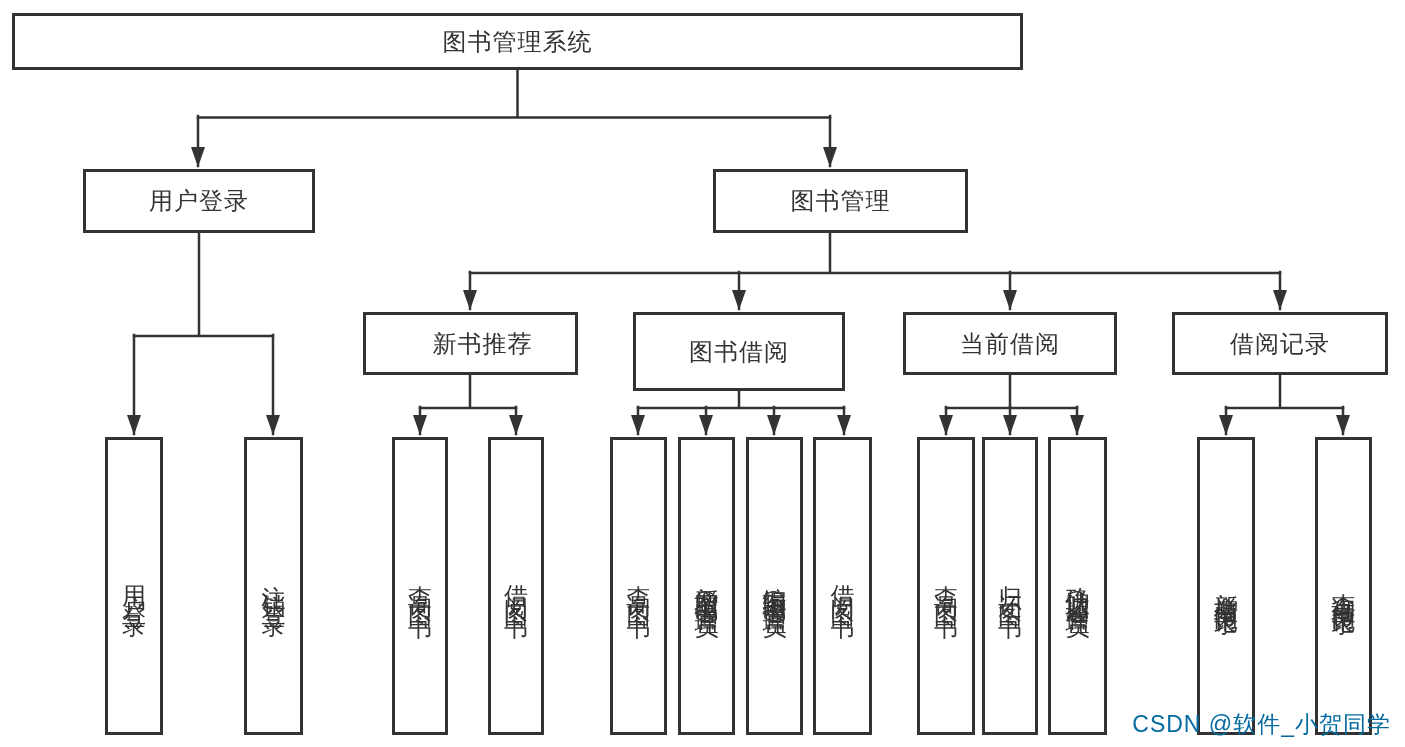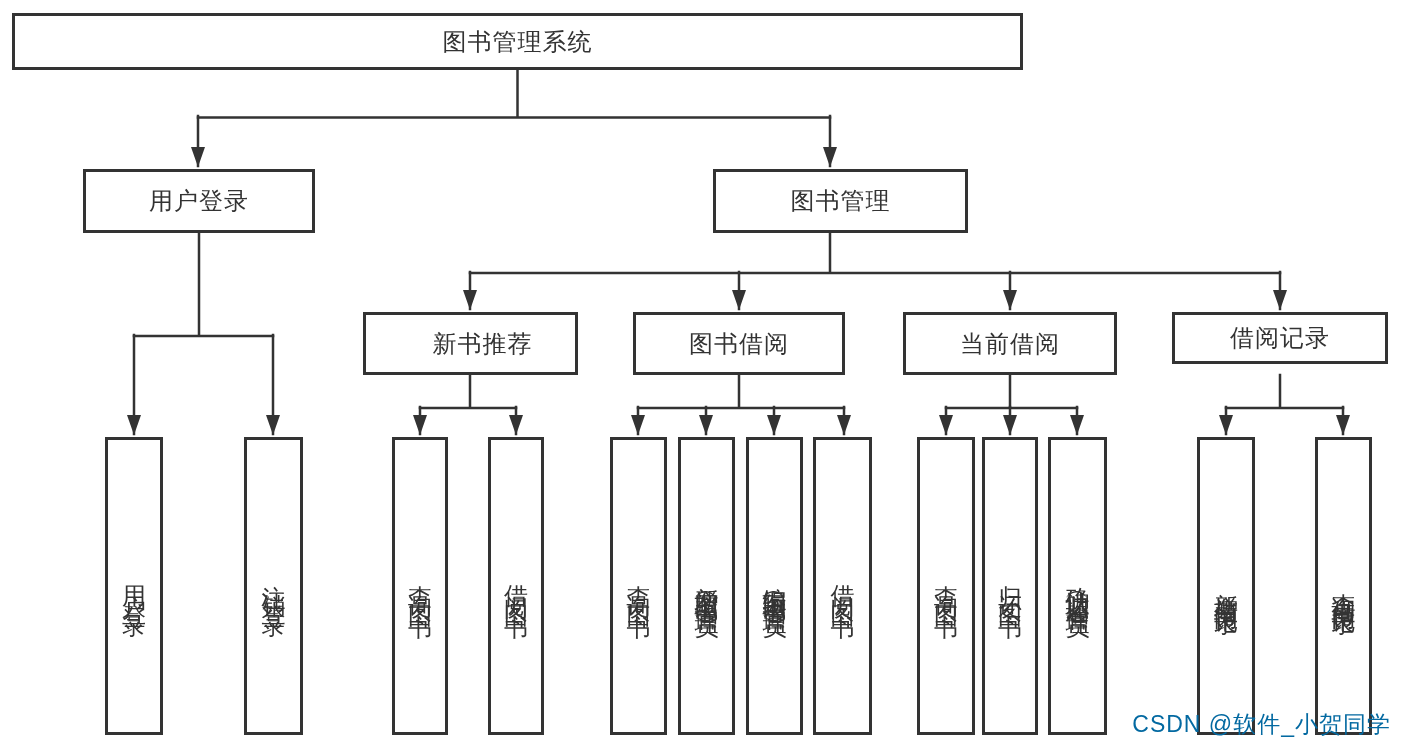--- a/index.html
+++ b/index.html
@@ -119,23 +119,23 @@
     </g>
   </svg>
 
   <div id="nodes">
       <div class="node" style="left: 12px; top: 13px; width: 1011px; height: 57px;">图书管理系统</div>
       <div class="node" style="left: 83px; top: 169px; width: 232px; height: 64px;">用户登录</div>
       <div class="node" style="left: 713px; top: 169px; width: 255px; height: 64px;">图书管理</div>
       <div class="node vertical" style="left: 105px; top: 437px; width: 58px; height: 298px;">用户登录</div>
       <div class="node vertical" style="left: 244px; top: 437px; width: 59px; height: 298px;">注销登录</div>
       <div class="node" style="left: 363px; top: 312px; width: 215px; height: 63px; padding-left: 24px;">新书推荐</div>
-      <div class="node" style="left: 633px; top: 312px; width: 212px; height: 63px;">图书借阅</div>
+      <div class="node" style="left: 633px; top: 312px; width: 212px; height: 79px;">图书借阅</div>
       <div class="node" style="left: 903px; top: 312px; width: 214px; height: 63px;">当前借阅</div>
-      <div class="node" style="left: 1172px; top: 312px; width: 216px; height: 52px;">借阅记录</div>
+      <div class="node" style="left: 1172px; top: 312px; width: 216px; height: 63px;">借阅记录</div>
       <div class="node vertical" style="left: 392px; top: 437px; width: 56px; height: 298px;">查询图书</div>
       <div class="node vertical" style="left: 488px; top: 437px; width: 56px; height: 298px;">借阅图书</div>
       <div class="node vertical" style="left: 610px; top: 437px; width: 57px; height: 298px;">查询图书</div>
       <div class="node vertical long" style="left: 678px; top: 437px; width: 57px; height: 298px;">新增图书（管理员）</div>
       <div class="node vertical long" style="left: 746px; top: 437px; width: 57px; height: 298px;">编辑图书（管理员）</div>
       <div class="node vertical" style="left: 813px; top: 437px; width: 59px; height: 298px;">借阅图书</div>
       <div class="node vertical" style="left: 917px; top: 437px; width: 58px; height: 298px;">查询图书</div>
       <div class="node vertical" style="left: 982px; top: 437px; width: 56px; height: 298px;">归还图书</div>
       <div class="node vertical long" style="left: 1048px; top: 437px; width: 59px; height: 298px;">确认归还（管理员）</div>
       <div class="node vertical long" style="left: 1197px; top: 437px; width: 58px; height: 298px;">新增借阅记录</div>

